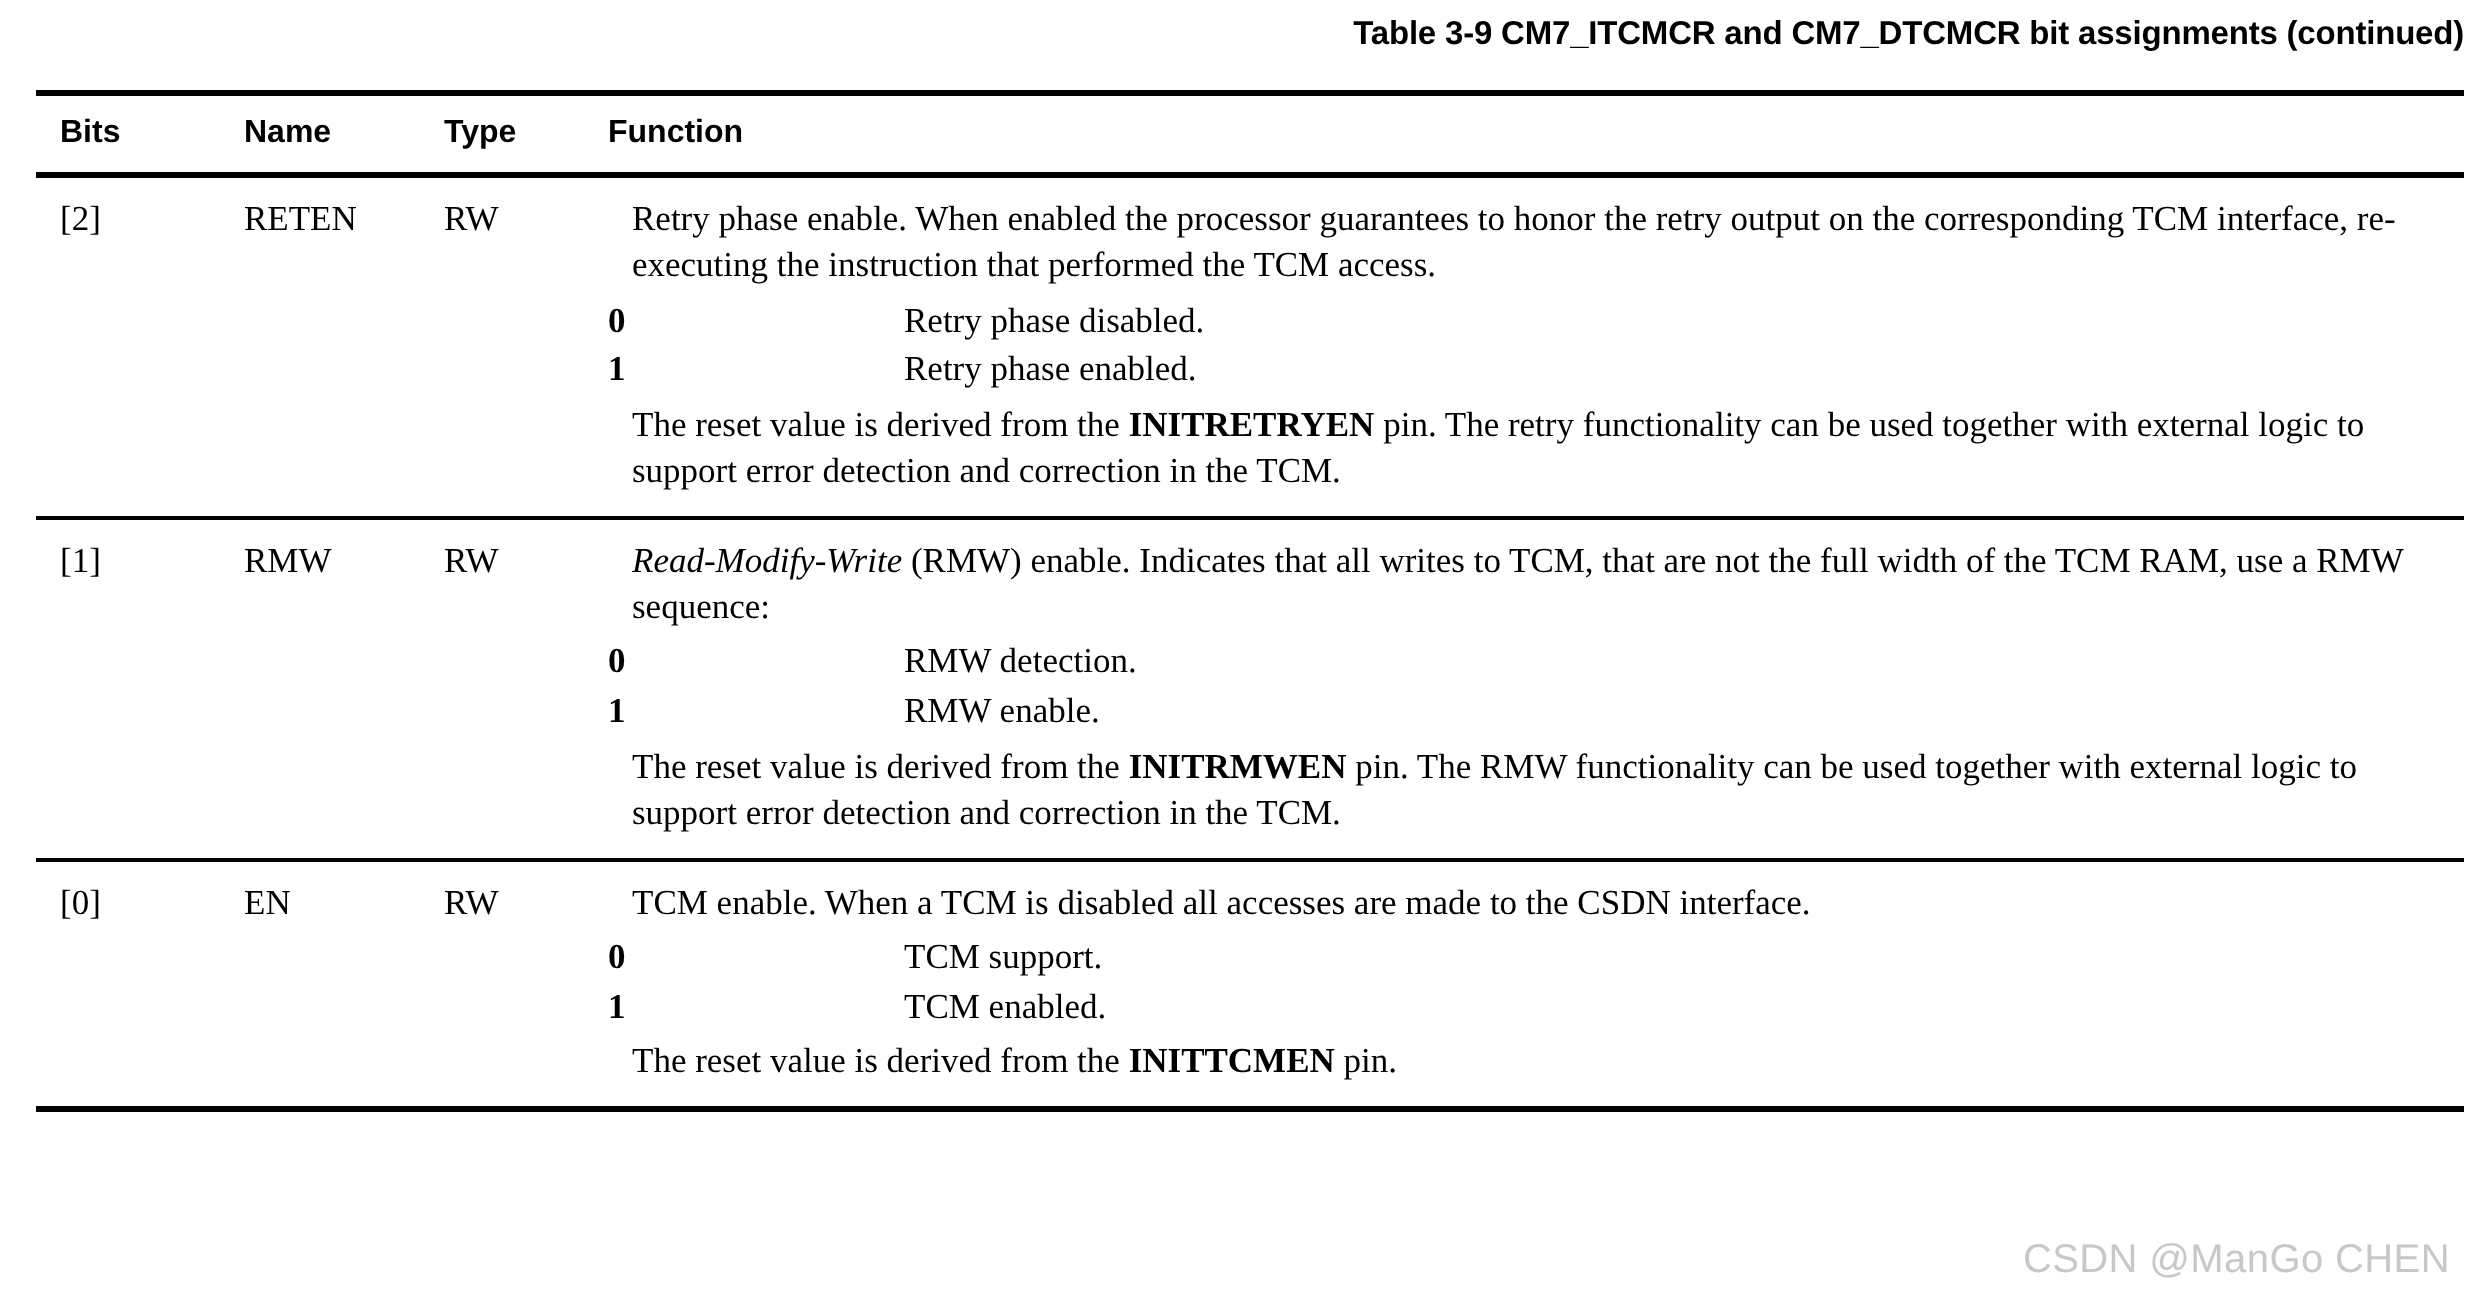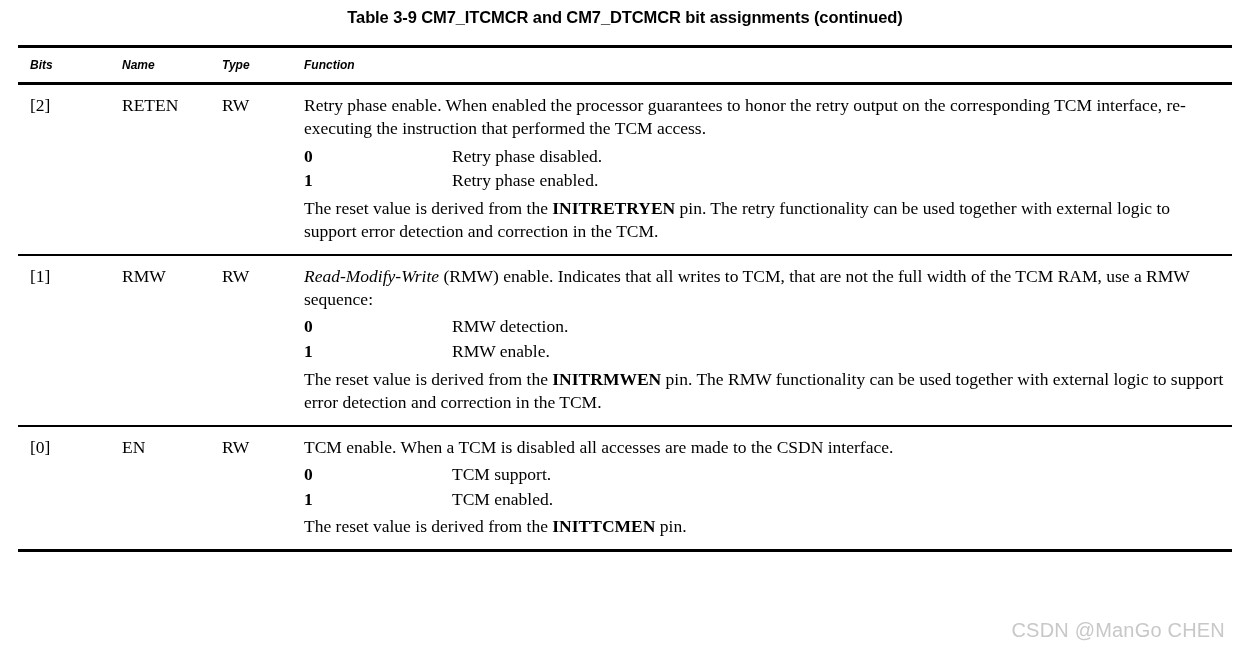--- a/index.html
+++ b/index.html
@@ -21,21 +21,21 @@
     width: 1237px;
     height: 654px;
   }
 
   
   .caption {
     position: absolute;
     top: 8px;
     left: 18px;
     width: 1214px;
-    text-align: center;
+    text-align: right;
     font-family: "Liberation Sans", "DejaVu Sans", sans-serif;
     font-weight: bold;
     font-size: 16.5px;
     letter-spacing: -0.1px;
     color: #000;
     white-space: nowrap;
   }
 
   
   .table-wrap {
@@ -52,28 +52,27 @@
   }
 
   table.bits col.c-bits     { width: 92px; }
   table.bits col.c-name     { width: 100px; }
   table.bits col.c-type     { width: 82px; }
   table.bits col.c-function { width: 940px; }
 
   thead th {
     font-family: "Liberation Sans", "DejaVu Sans", sans-serif;
     font-weight: bold;
-    font-size: 12px;
+    font-size: 16px;
     text-align: left;
     padding: 10px 0 10px 12px;
     vertical-align: top;
     border-top: 3px solid #000;
     border-bottom: 3px solid #000;
     white-space: nowrap;
-    font-style: italic;
   }
 
   tbody td {
     font-size: 17.5px;
     line-height: 1.33;
     vertical-align: top;
     padding: 9px 0 10px 12px;
     border-bottom: 2px solid #000;
   }
 
@@ -83,21 +82,21 @@
 
   td.col-bits, td.col-name, td.col-type {
     white-space: nowrap;
   }
 
   td.col-function {
     padding-right: 6px;
   }
 
   .fn-para {
-    margin: 0 0 2px 0;
+    margin: 0 0 2px 12px;
   }
   .fn-para.tight {
     margin-bottom: 0;
   }
 
   em.ital {
     font-style: italic;
   }
   strong.bold {
     font-weight: bold;

